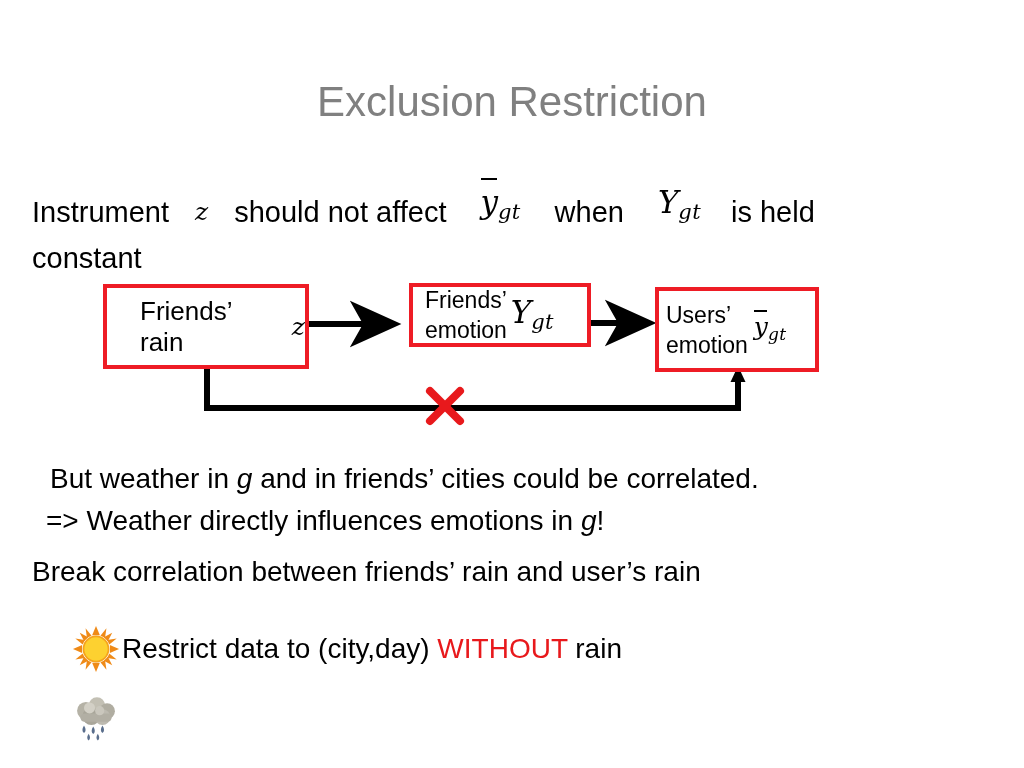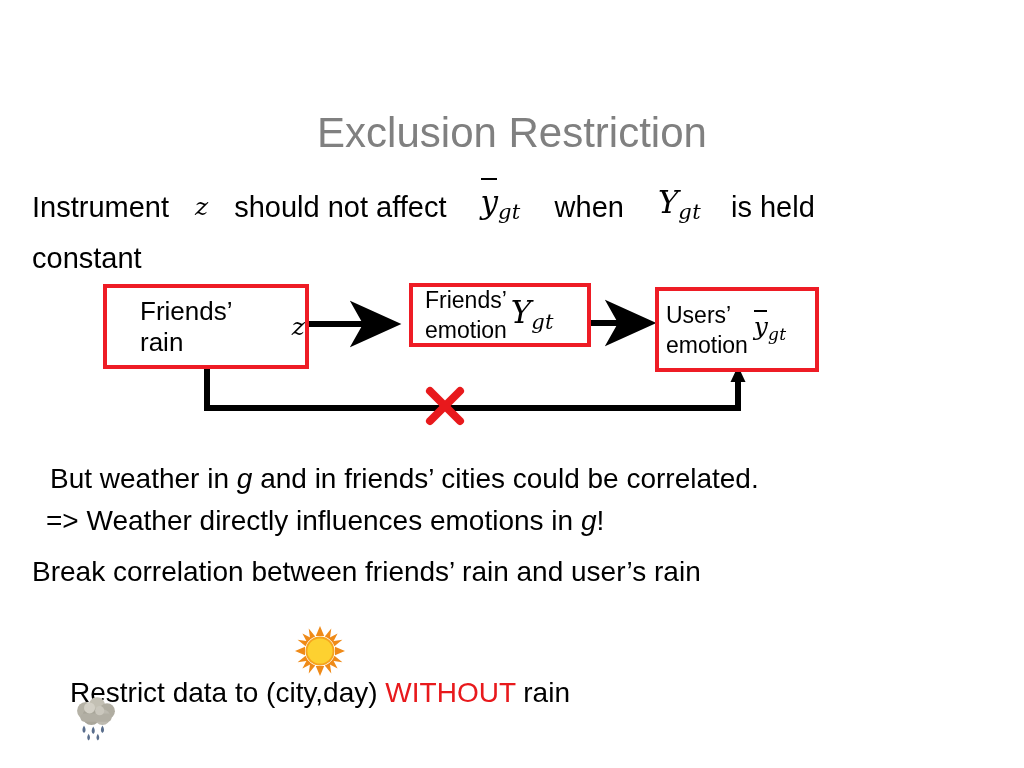--- a/index.html
+++ b/index.html
@@ -21,36 +21,35 @@
     position: absolute;
     left: 0;
     top: 78px;
     width: 1024px;
     text-align: center;
     font-size: 42px;
     font-weight: 400;
     color: #808080;
     letter-spacing: 0px;
     white-space: nowrap;
-    margin-top: 31px;
   }
 
   
   .intro {
     position: absolute;
     left: 32px;
     top: 180px;
     width: 942px;
     font-size: 29px;
     line-height: 44px;
     color: #000;
   }
   .intro-line1 {
     display: flex;
-    align-items: center;
+    align-items: flex-end;
     width: 942px;
   }
   .intro-line1 .seg { white-space: pre; }
   .intro-line1 .spacer-a { flex: 0 0 26px; }
   .intro-line1 .spacer-b { flex: 0 0 34px; }
   .intro-line1 .spacer-c { flex: 0 0 34px; }
   .intro-line1 .spacer-d { flex: 0 0 30px; }
   .intro-line2 { margin-top: 2px; }
 
   
@@ -140,21 +139,21 @@
   .ital { font-style: italic; }
 
   
   .bullet-row {
     position: absolute;
     display: flex;
     align-items: center;
     font-size: 28px;
     white-space: nowrap;
   }
-  #bullet-without { left: 70px; top: 625px; flex-direction: column; }
+  #bullet-without { left: 70px; top: 625px; }
   #bullet-with   { left: 70px; top: 695px; }
   .bullet-icon {
     width: 52px;
     height: 48px;
     flex: 0 0 52px;
     margin-right: 4px;
   }
   .bullet-text { color: #000; }
   .emph-red { color: #e8191c; }
   #bullet-without .bullet-icon { margin-right: 0px; }

